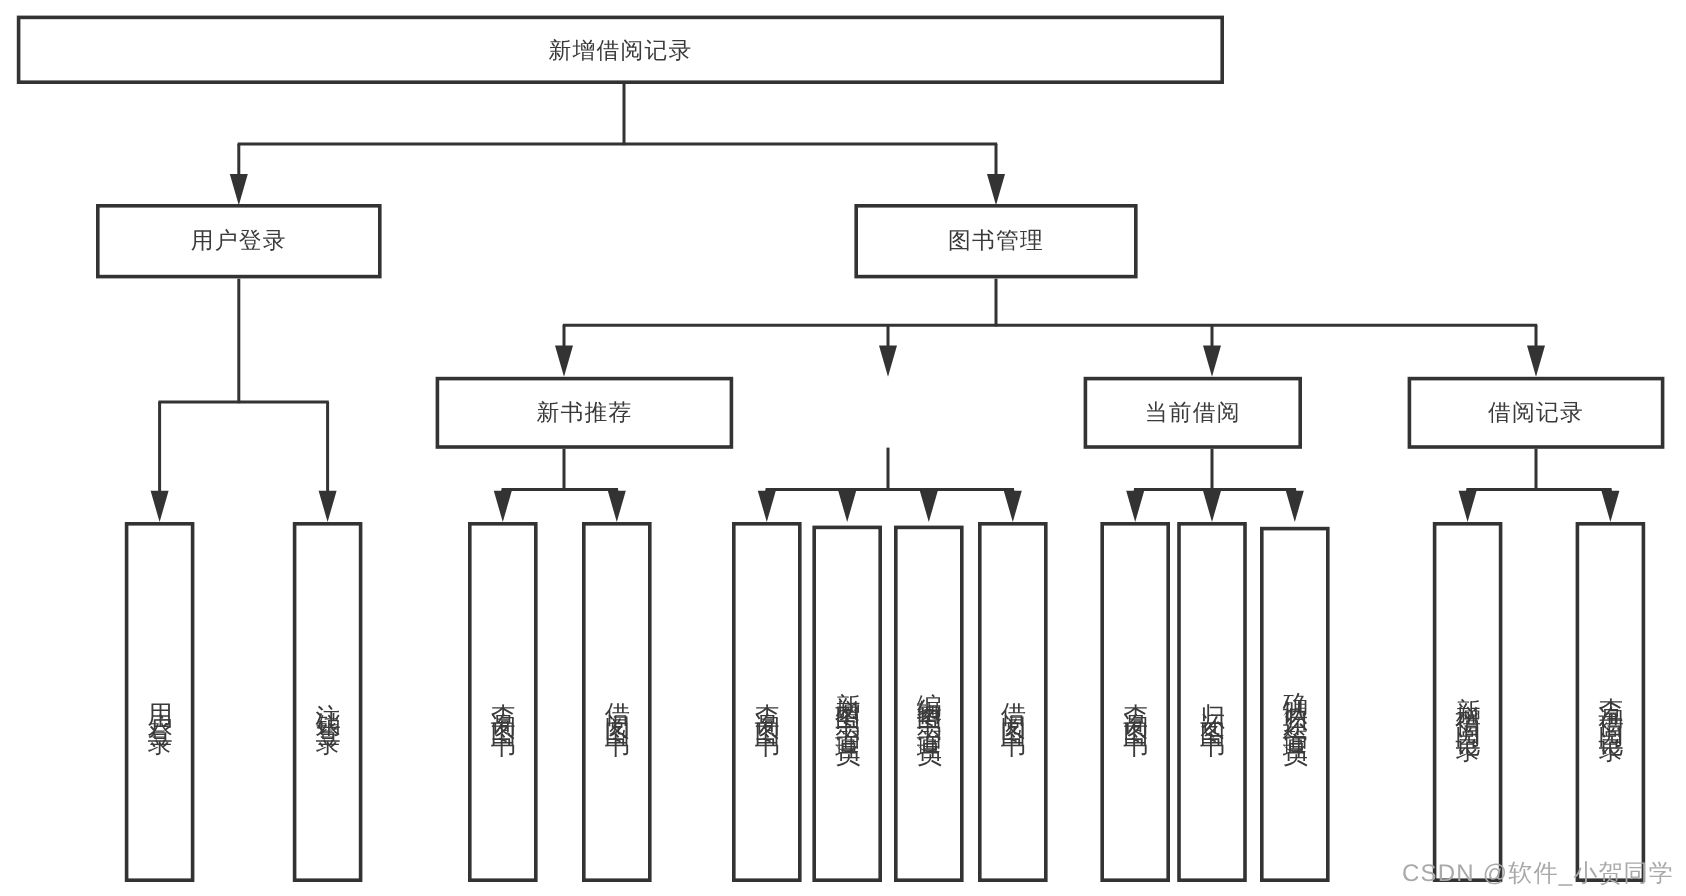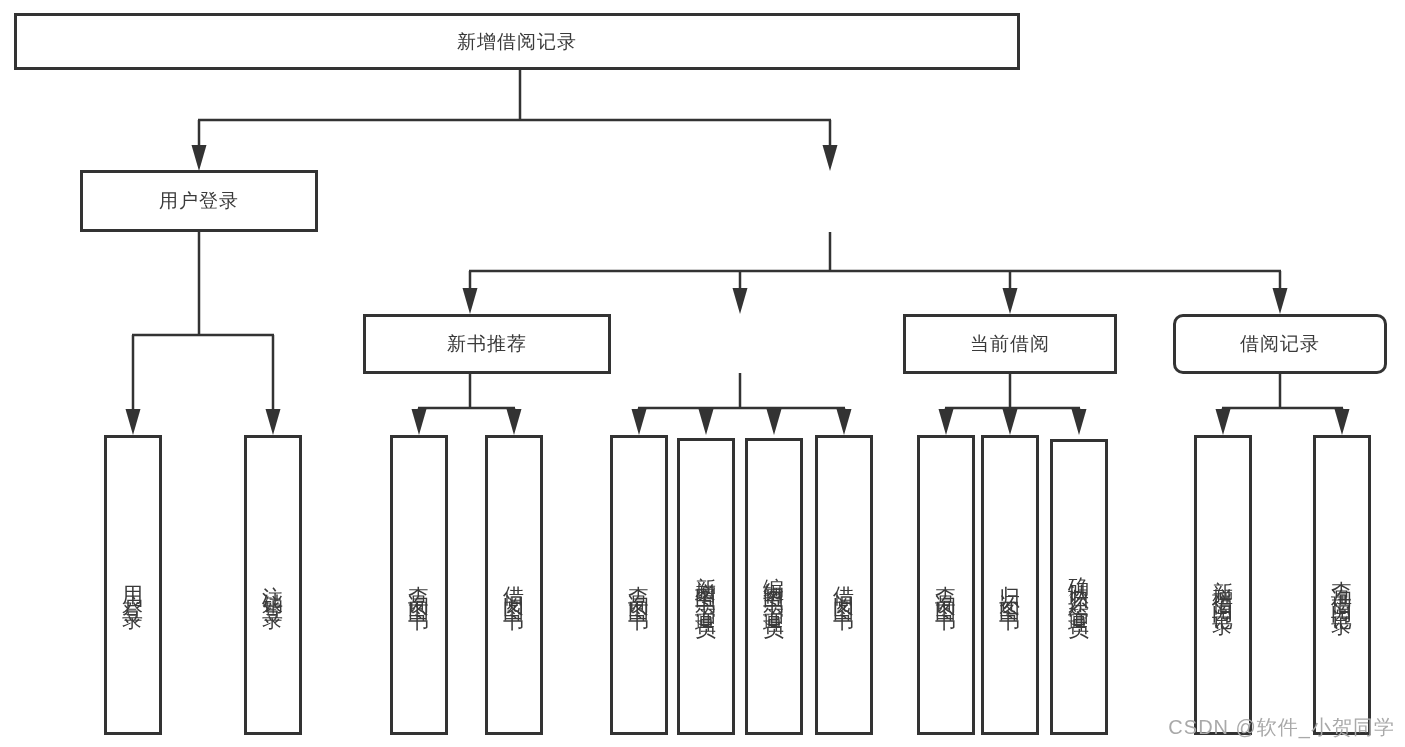--- a/index.html
+++ b/index.html
@@ -125,24 +125,25 @@
       <polygon points="1002.5,409 1017.5,409 1010,435"></polygon>
       <polygon points="1071.5,409 1086.5,409 1079,435"></polygon>
       <polygon points="1215.5,409 1230.5,409 1223,435"></polygon>
       <polygon points="1334.5,409 1349.5,409 1342,435"></polygon>
     </g>
   </svg>
 
   <div class="node h-node" style="left:14px; top:13px; width:1006px; height:57px;">新增借阅记录</div>
 
   <div class="node h-node" style="left:80px; top:170px; width:238px; height:62px;">用户登录</div>
+  <div class="node h-node" style="left:712px; top:170px; width:236px; height:62px;">图书管理</div>
 
   <div class="node h-node" style="left:363px; top:314px; width:248px; height:60px;">新书推荐</div>
-  <div class="node h-node" style="left:903px; top:314px; width:214px; height:60px;text-align:center;">当前借阅</div>
-  <div class="node h-node" style="left:1173px; top:314px; width:214px; height:60px;border-radius:10px;">借阅记录</div>
+  <div class="node h-node" style="left:903px; top:314px; width:182px; height:60px;text-align:center;">当前借阅</div>
+  <div class="node h-node" style="left:1173px; top:314px; width:214px; height:60px;">借阅记录</div>
 
   <div class="node v-node" style="left:104px; top:435px; width:58px; height:300px;">用户登录</div>
   <div class="node v-node" style="left:244px; top:435px; width:58px; height:300px;">注销登录</div>
 
   <div class="node v-node" style="left:390px; top:435px; width:58px; height:300px;">查询图书</div>
   <div class="node v-node" style="left:485px; top:435px; width:58px; height:300px;">借阅图书</div>
 
   <div class="node v-node" style="left:610px; top:435px; width:58px; height:300px;">查询图书</div>
   <div class="node v-node" style="left:677px; top:438px; width:58px; height:297px; letter-spacing:6px;">新增图书（管理员）</div>
   <div class="node v-node" style="left:745px; top:438px; width:58px; height:297px; letter-spacing:6px;">编辑图书（管理员）</div>

